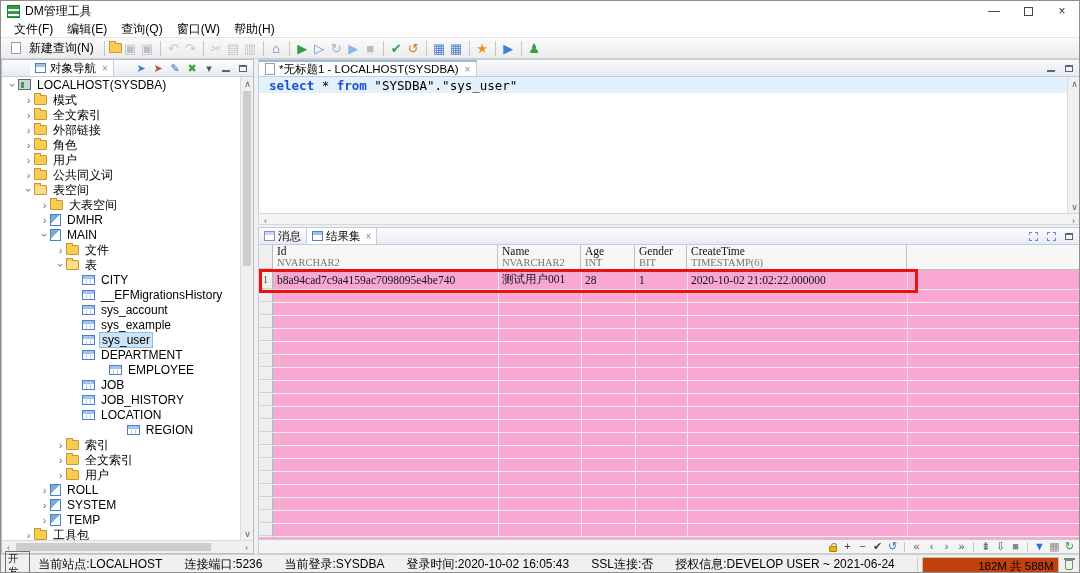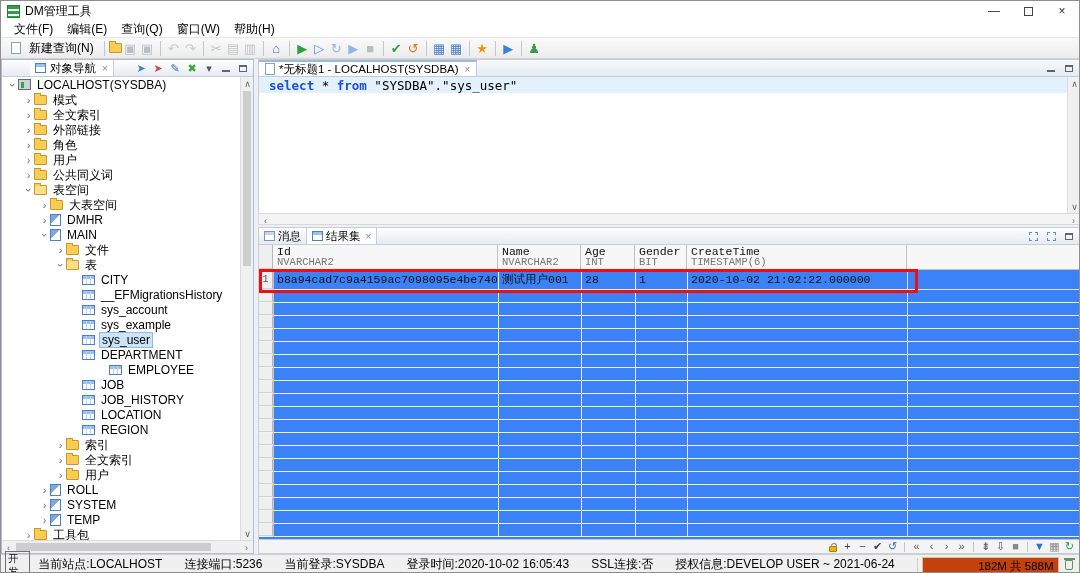--- a/index.html
+++ b/index.html
@@ -77,22 +77,22 @@
   .cur-line{position:absolute;left:0;top:0;right:13px;height:16px;background:#e3f1fd;}
   .sql{position:relative;padding:1px 0 0 10px;font-family:"DejaVu Sans Mono","Liberation Mono",monospace;font-size:12.5px;line-height:15px;}
   .sql .kw{color:#1d4ed8;font-weight:bold;}
   .ed-hscroll{position:absolute;left:0;top:154px;width:100%;height:12px;background:#f3f3f3;border:1px solid #d8d8d8;}
   .res-sash{position:absolute;left:0;top:166px;width:100%;height:2px;background:#eef0f3;}
   
   .results{position:absolute;left:0;top:168px;width:100%;height:327px;background:#fff;border:1px solid #c6ccd8;}
   .res-tabbar{position:absolute;left:0;top:0;width:100%;height:17px;background:linear-gradient(#fdfdfd,#e7ebf2);border-bottom:1px solid #c6ccd8;display:flex;align-items:center;font-size:11.5px;}
   .res-tab{display:flex;align-items:center;gap:3px;height:100%;padding:0 5px;border-right:1px solid #c6ccd8;}
   .res-tab.active{background:#fff;}
-  .grid{position:absolute;left:0;top:17px;width:100%;height:296px;overflow:hidden;background:#3b82f6;
-    font-family:Liberation Mono, monospace;font-size:11.5px;}
+  .grid{position:absolute;left:0;top:17px;width:100%;height:296px;overflow:hidden;background:#f9a8d4;
+    font-family:Liberation Serif, serif;font-size:11.5px;}
   .g-header{display:flex;height:25px;background:#f7f7f7;border-bottom:1px solid #c0c0c0;}
   .g-hcell{border-right:1px solid #c0c0c0;padding:1px 0 0 4px;line-height:11px;}
   .g-hname{font-size:11.5px;color:#111;}
   .g-htype{font-size:10.5px;color:#767676;}
   .g-rownum{width:14px;flex:0 0 auto;background:#efefef;border-right:1px solid #b8b8b8;border-bottom:1px solid #d2d2d2;text-align:center;color:#555;font-size:10px;}
   .g-row{display:flex;height:20px;align-items:center;}
   .g-cell{padding-left:4px;color:#111;overflow:hidden;white-space:nowrap;}
   .g-empty{display:flex;height:13px;border-bottom:1px solid #f2f2f2;}
   .colline{position:absolute;width:1px;background:#ededed;}
   .redbox{position:absolute;border:3px solid #ec1010;background:transparent;z-index:5;}
@@ -305,21 +305,21 @@
           <div class="trow" style="padding-left: 68px;">
             <span class="texp"></span>
             <span class="tico i-table"></span>
             <span class="tlabel">JOB_HISTORY</span>
           </div>
           <div class="trow" style="padding-left: 68px;">
             <span class="texp"></span>
             <span class="tico i-table"></span>
             <span class="tlabel">LOCATION</span>
           </div>
-          <div class="trow" style="padding-left: 68px;">
+          <div class="trow" style="padding-left: 68px; justify-content: center;">
             <span class="texp"></span>
             <span class="tico i-table"></span>
             <span class="tlabel">REGION</span>
           </div>
           <div class="trow" style="padding-left: 52px;">
             <span class="texp">›</span>
             <span class="tico i-folder"></span>
             <span class="tlabel">索引</span>
           </div>
           <div class="trow" style="padding-left: 52px;">

